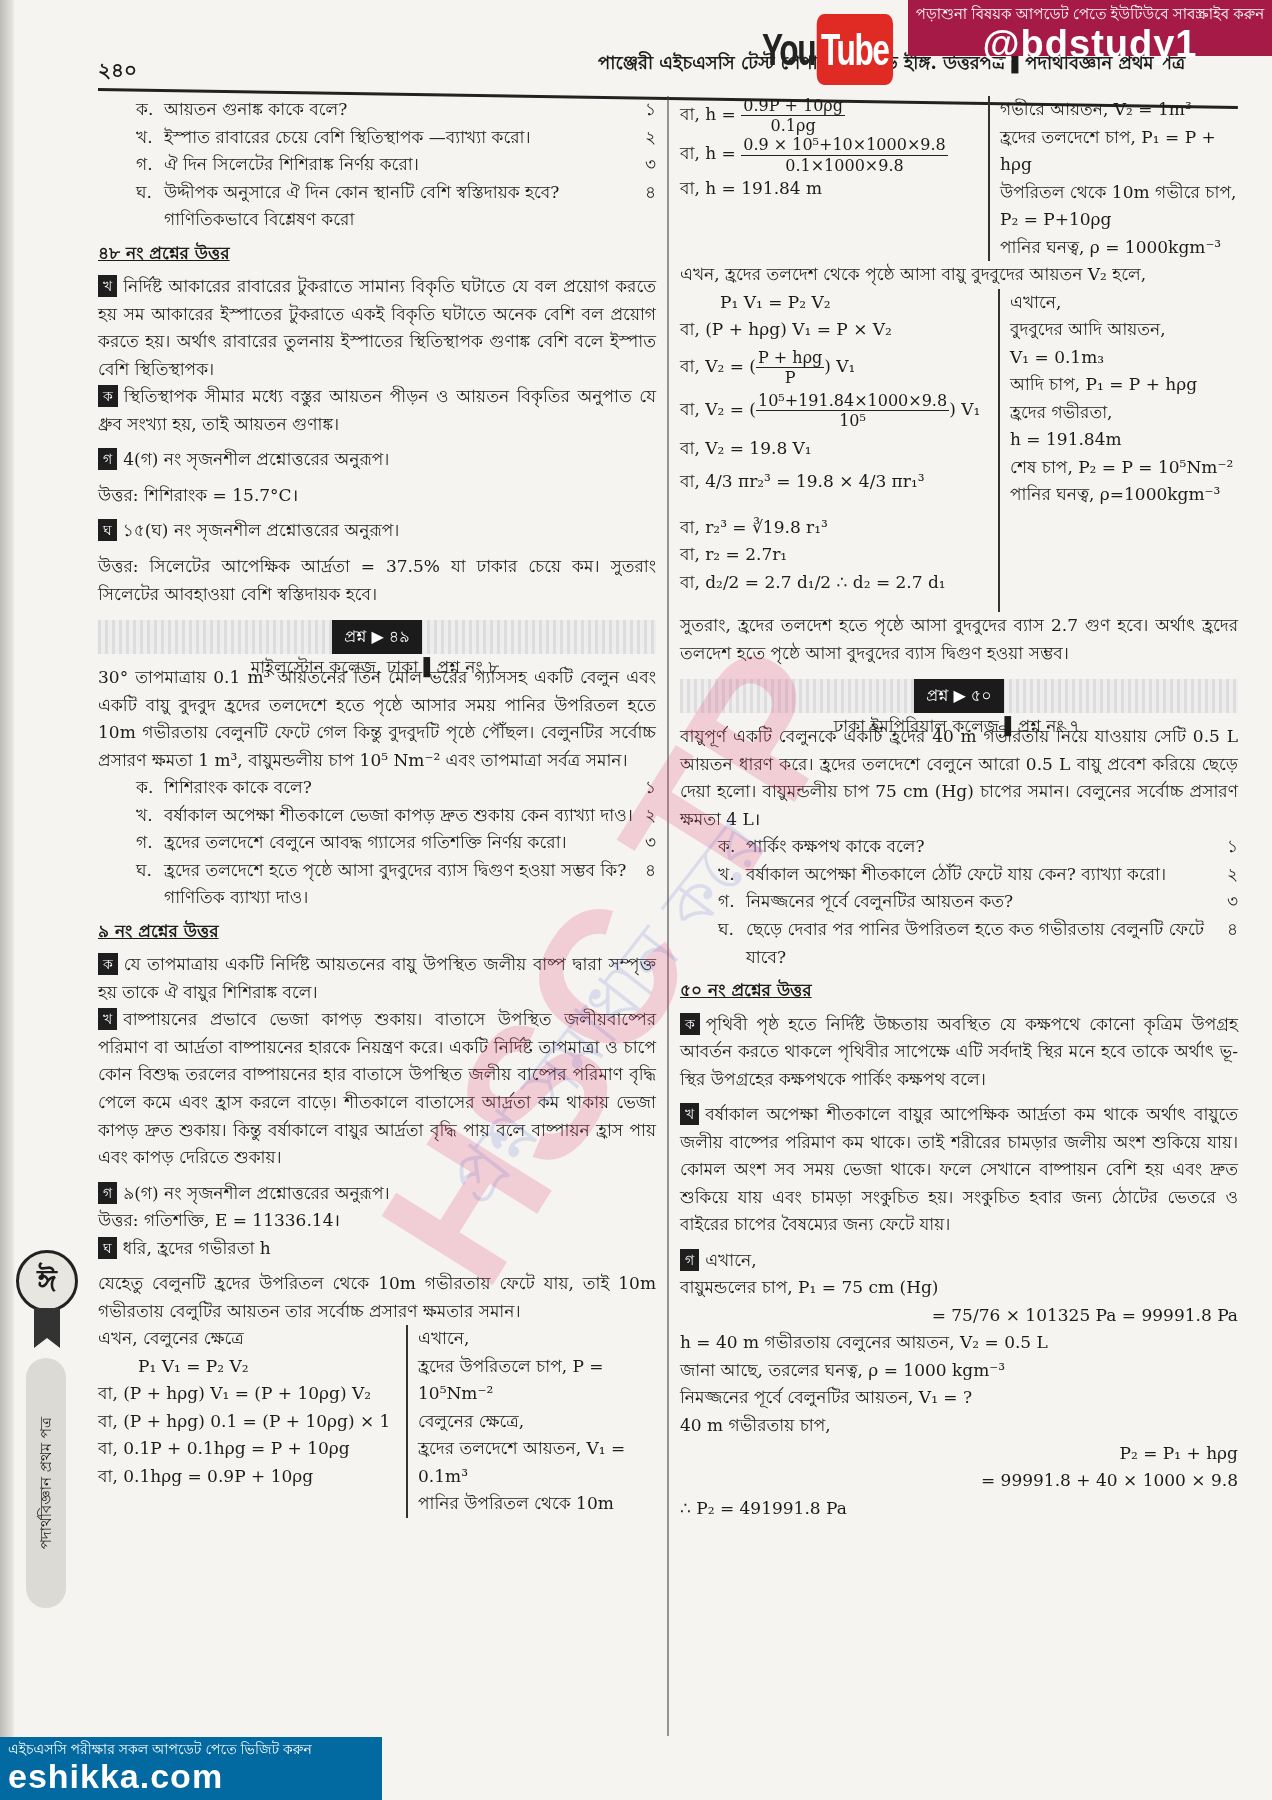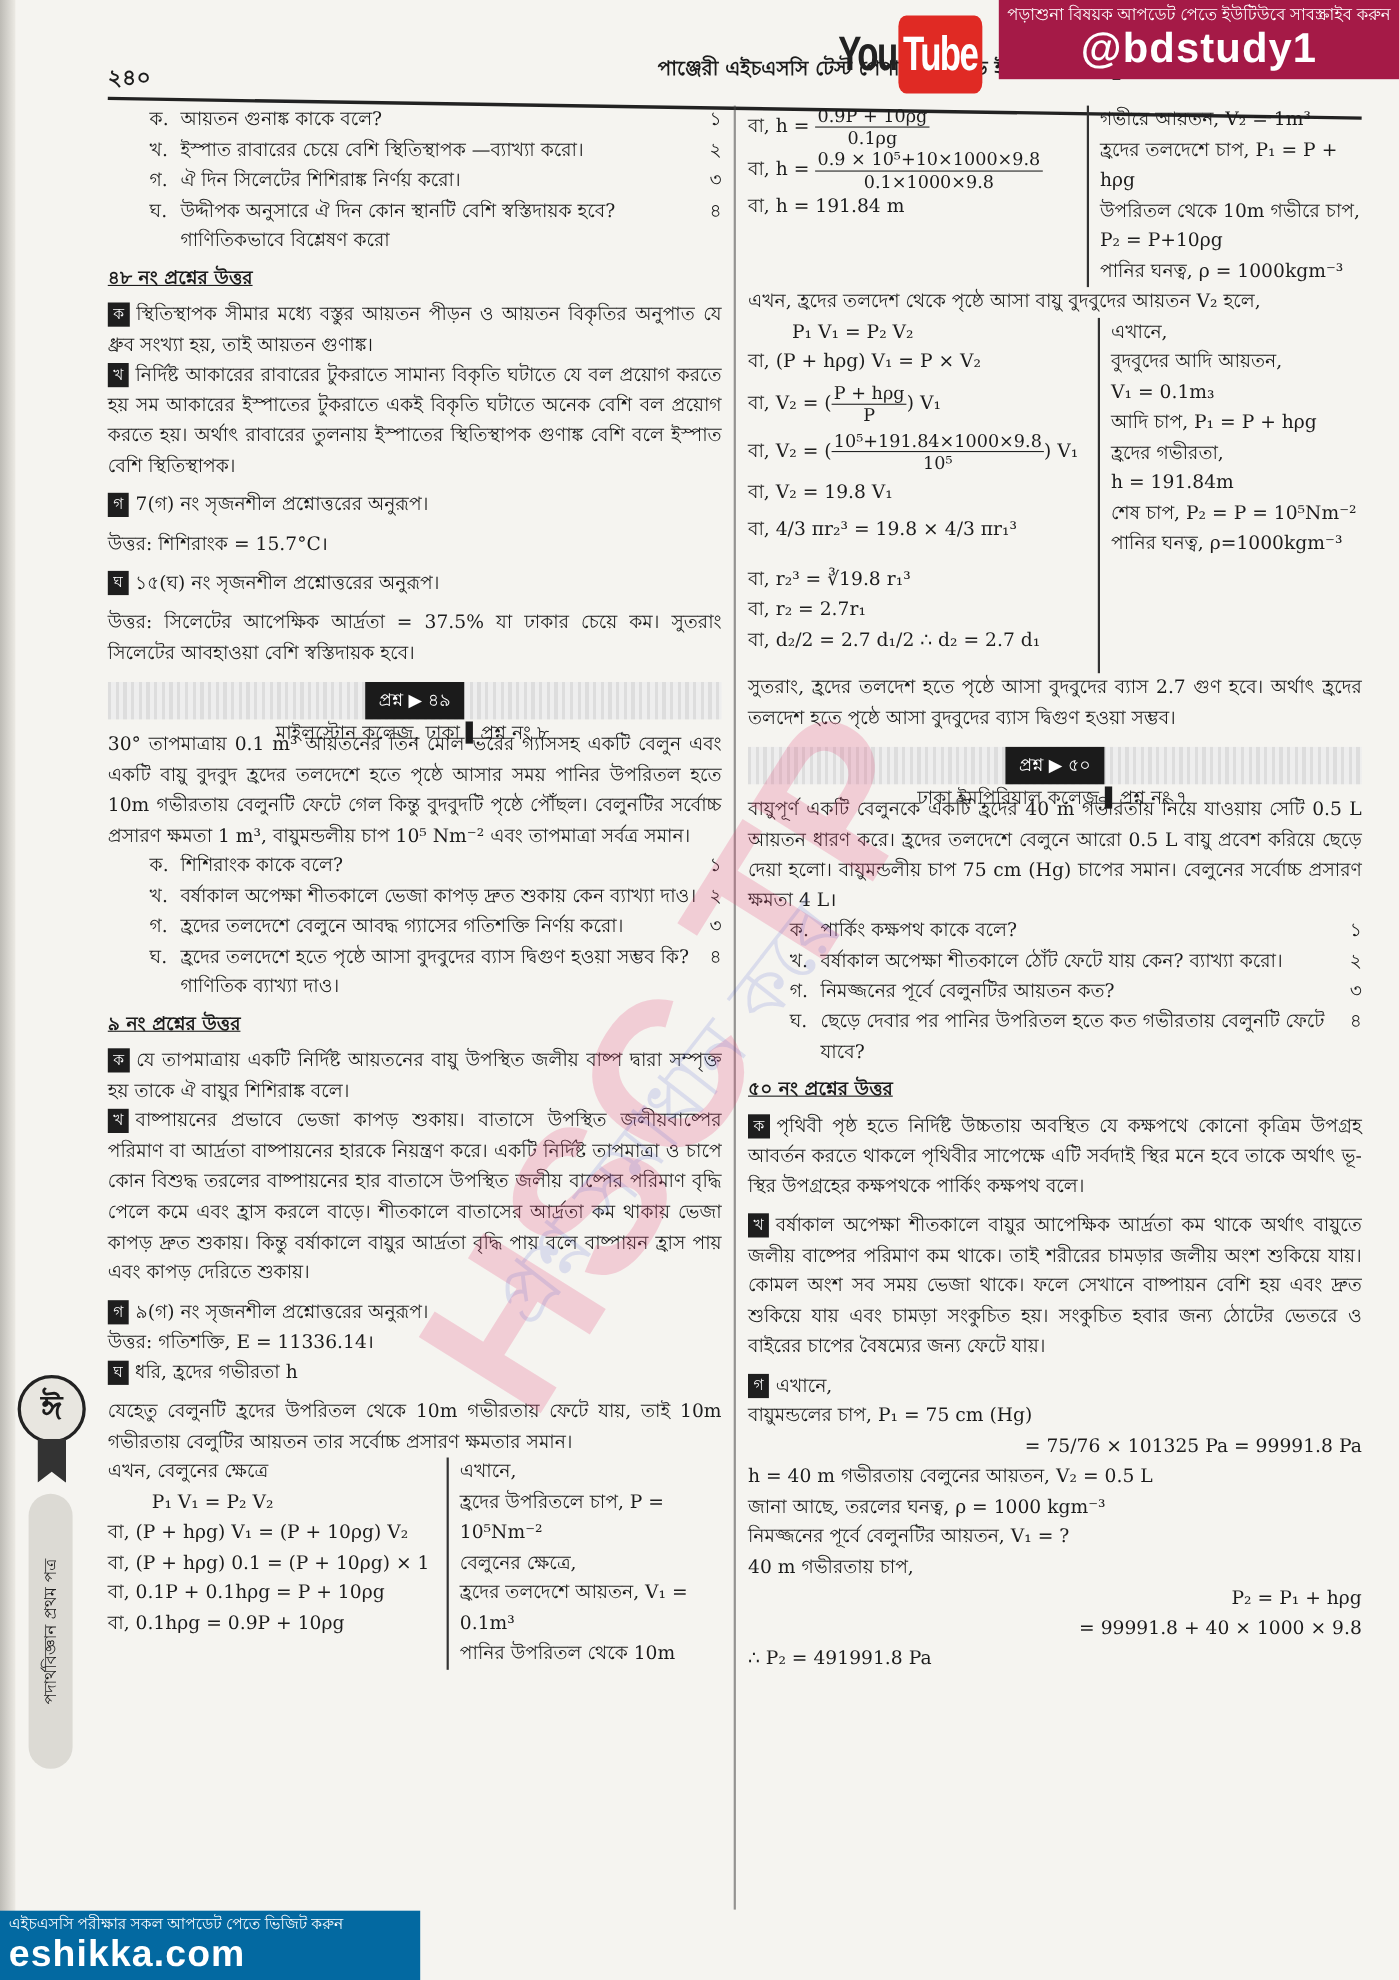--- a/index.html
+++ b/index.html
@@ -11,21 +11,21 @@
   
   .header { position: absolute; left: 98px; top: 42px; width: 1140px; height: 46px; }
   .page-no { position: absolute; left: 0; top: 12px; font-size: 20px; font-weight: bold; }
   .running-title { position: absolute; left: 500px; top: 6px; font-size: 18px; font-weight: bold; white-space: nowrap; }
   .header-rule { position: absolute; left: 98px; top: 88px; width: 1140px; height: 3px; background: #222; transform: rotate(0.9deg); transform-origin: left; }
 
   
   .yt-logo { position: absolute; left: 762px; top: 14px; display: flex; align-items: center; font-family: "Liberation Sans", sans-serif; font-weight: bold; font-size: 44px; letter-spacing: -2px; transform: scaleX(0.72); transform-origin: left; }
   .yt-you { color: #222; }
   .yt-tube { color: #fff; background: #e02a24; border-radius: 10px; padding: 0 6px; margin-left: 2px; }
-  .promo-top { position: absolute; left: 908px; top: 0; width: 364px; height: 72px; background: #a51a47; color: #fff; text-align: center; font-family: "Liberation Sans", sans-serif; }
+  .promo-top { position: absolute; left: 908px; top: 0; width: 364px; height: 56px; background: #a51a47; color: #fff; text-align: center; font-family: "Liberation Sans", sans-serif; }
   .promo-top .small { font-size: 15px; padding-top: 4px; line-height: 1.3; }
   .promo-top .big { font-size: 38px; font-weight: bold; line-height: 1.1; letter-spacing: 1px; }
   .promo-bottom { position: absolute; left: 0; top: 1737px; width: 382px; height: 63px; background: #0369a1; color: #fff; font-family: "Liberation Sans", sans-serif; padding-left: 8px; }
   .promo-bottom .small { font-size: 14px; line-height: 1.35; padding-top: 3px; }
   .promo-bottom .big { font-size: 34px; font-weight: bold; line-height: 1.05; letter-spacing: 1px; }
 
   
   .col { position: absolute; top: 96px; }
   .col-left { left: 98px; width: 558px; }
   .col-right { left: 680px; width: 558px; }
@@ -98,24 +98,24 @@
           <span class="txt">ঐ দিন সিলেটের শিশিরাঙ্ক নির্ণয় করো।</span>
           <span class="mk">৩</span>
         </div>
       <div class="q-item">
           <span class="lbl">ঘ.</span>
           <span class="txt">উদ্দীপক অনুসারে ঐ দিন কোন স্থানটি বেশি স্বস্তিদায়ক হবে? গাণিতিকভাবে বিশ্লেষণ করো</span>
           <span class="mk">৪</span>
         </div>
     </div>
     <div class="sec-title">৪৮ নং প্রশ্নের উত্তর</div>
+    <p><span class="tag">খ</span><span>নির্দিষ্ট আকারের রাবারের টুকরাতে সামান্য বিকৃতি ঘটাতে যে বল প্রয়োগ করতে হয় সম আকারের ইস্পাতের টুকরাতে একই বিকৃতি ঘটাতে অনেক বেশি বল প্রয়োগ করতে হয়। অর্থাৎ রাবারের তুলনায় ইস্পাতের স্থিতিস্থাপক গুণাঙ্ক বেশি বলে ইস্পাত বেশি স্থিতিস্থাপক।</span></p>
     <p><span class="tag">ক</span><span>স্থিতিস্থাপক সীমার মধ্যে বস্তুর আয়তন পীড়ন ও আয়তন বিকৃতির অনুপাত যে ধ্রুব সংখ্যা হয়, তাই আয়তন গুণাঙ্ক।</span></p>
-    <p><span class="tag">খ</span><span>নির্দিষ্ট আকারের রাবারের টুকরাতে সামান্য বিকৃতি ঘটাতে যে বল প্রয়োগ করতে হয় সম আকারের ইস্পাতের টুকরাতে একই বিকৃতি ঘটাতে অনেক বেশি বল প্রয়োগ করতে হয়। অর্থাৎ রাবারের তুলনায় ইস্পাতের স্থিতিস্থাপক গুণাঙ্ক বেশি বলে ইস্পাত বেশি স্থিতিস্থাপক।</span></p>
-    <div class="gap"></div>
-    <p><span class="tag">গ</span><span>7(গ) নং সৃজনশীল প্রশ্নোত্তরের অনুরূপ।</span></p>
+    <div class="gap"></div>
+    <p><span class="tag">গ</span><span>4(গ) নং সৃজনশীল প্রশ্নোত্তরের অনুরূপ।</span></p>
     <div class="gap"></div>
     <p>উত্তর: শিশিরাংক = 15.7°C।</p>
     <div class="gap"></div>
     <p><span class="tag">ঘ</span><span>১৫(ঘ) নং সৃজনশীল প্রশ্নোত্তরের অনুরূপ।</span></p>
     <div class="gap"></div>
     <p>উত্তর: সিলেটের আপেক্ষিক আর্দ্রতা = 37.5% যা ঢাকার চেয়ে কম। সুতরাং সিলেটের আবহাওয়া বেশি স্বস্তিদায়ক হবে।</p>
 
     <div class="q-bar">
       <span class="badge">প্রশ্ন ▶ ৪৯</span>
       <span class="src">মাইলস্টোন কলেজ, ঢাকা ▌প্রশ্ন নং ৮</span>

